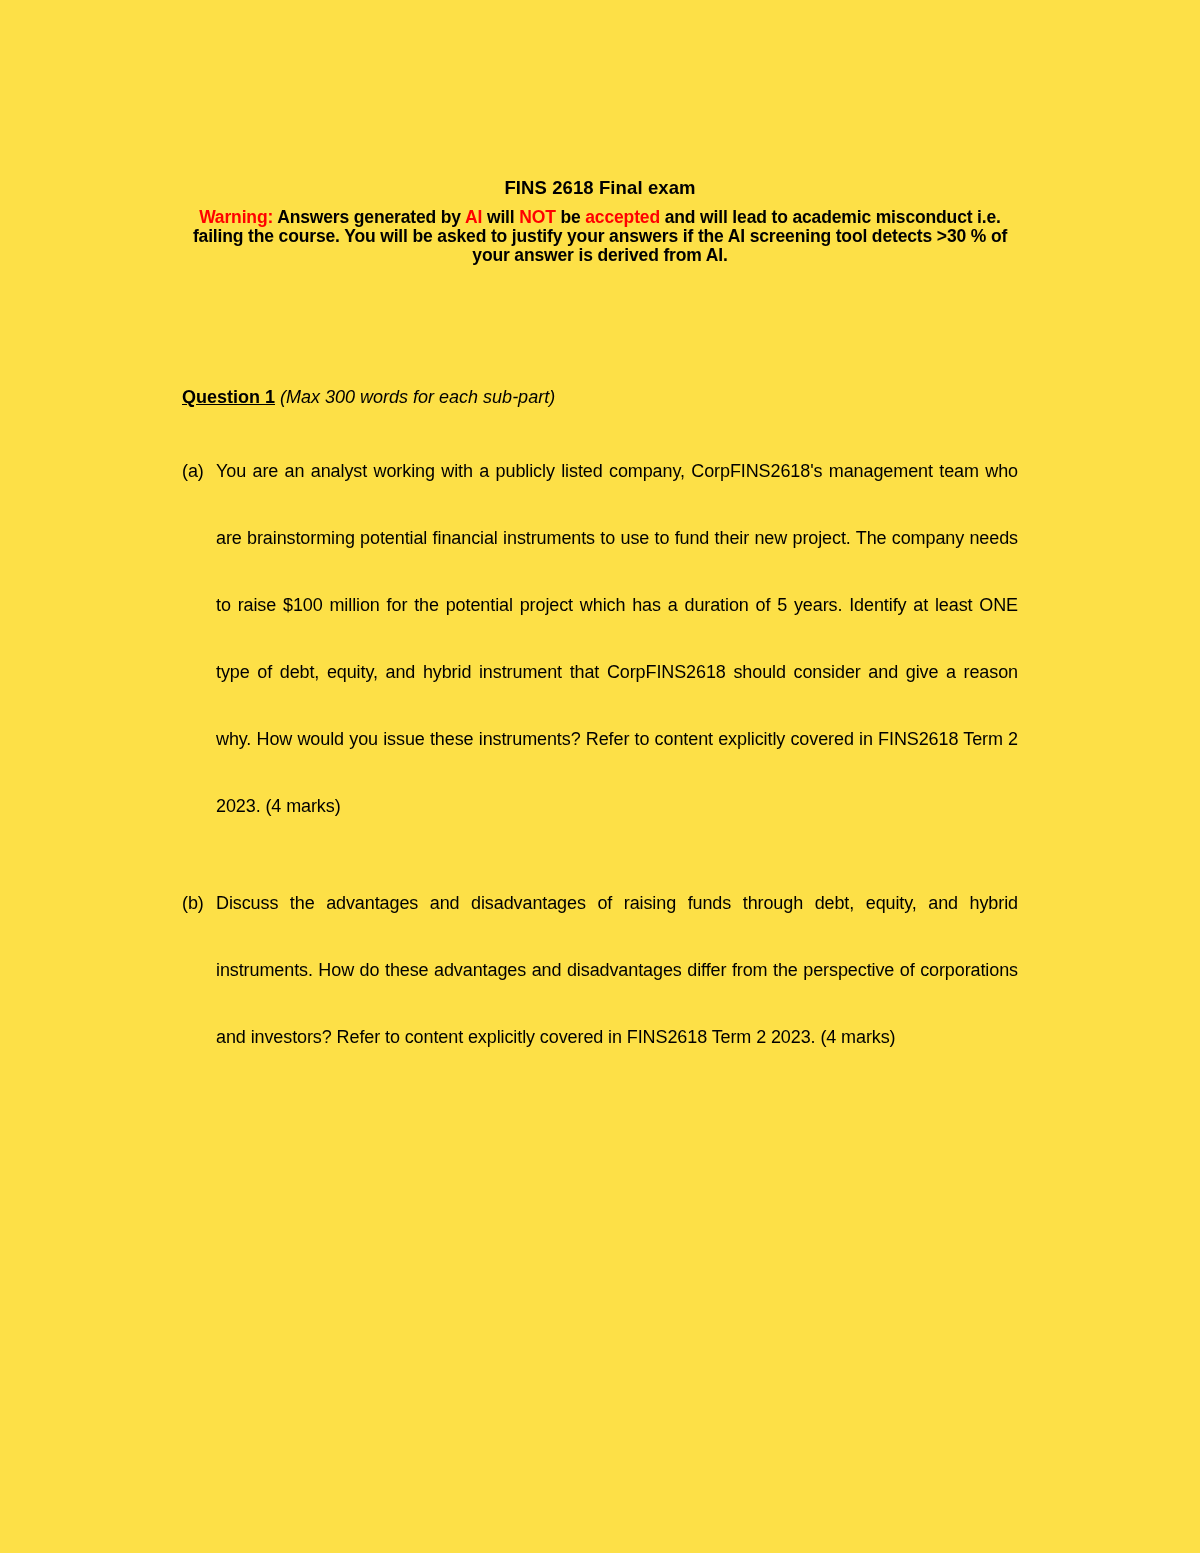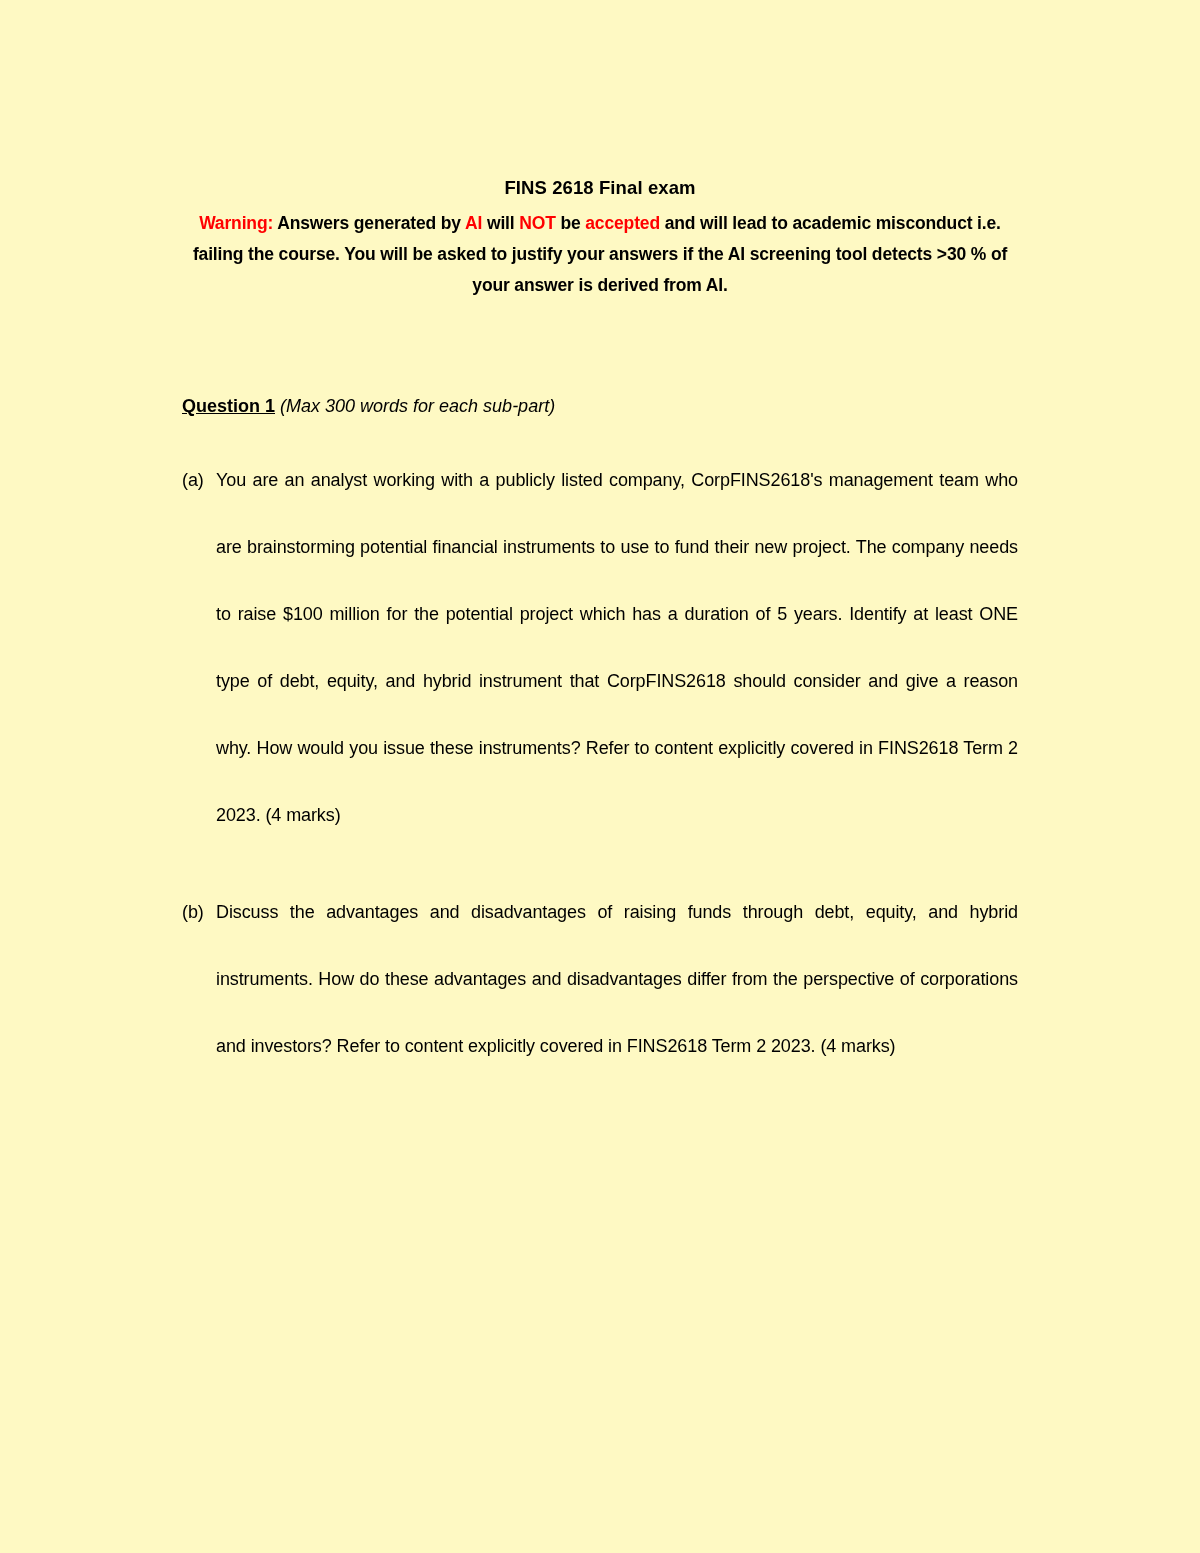--- a/index.html
+++ b/index.html
@@ -8,21 +8,21 @@
     background: #ffffff;
   }
   body {
     font-family: "Liberation Sans", sans-serif;
     color: #000000;
   }
   .page {
     position: relative;
     width: 1200px;
     height: 1553px;
-    background: #fef9c3;
+    background: #fde047;
     overflow: hidden;
     box-sizing: border-box;
   }
   .content {
     position: absolute;
     left: 182px;
     top: 168px;
     width: 836px;
   }
 
@@ -38,31 +38,31 @@
   }
   .title-line .ital {
     font-style: italic;
   }
 
   
   .warning-para {
     text-align: center;
     font-weight: bold;
     font-size: 17.5px;
-    line-height: 31px;
+    line-height: 19px;
     margin-top: 0px;
     letter-spacing: -0.15px;
   }
   .warning-para .red {
     color: #ff0000;
   }
 
   
   .question-heading {
-    margin-top: 91px;
+    margin-top: 118px;
     font-size: 18px;
     line-height: 28px;
   }
   .question-heading .q-label {
     font-weight: bold;
     text-decoration: underline;
   }
   .question-heading .q-note {
     font-style: italic;
   }

